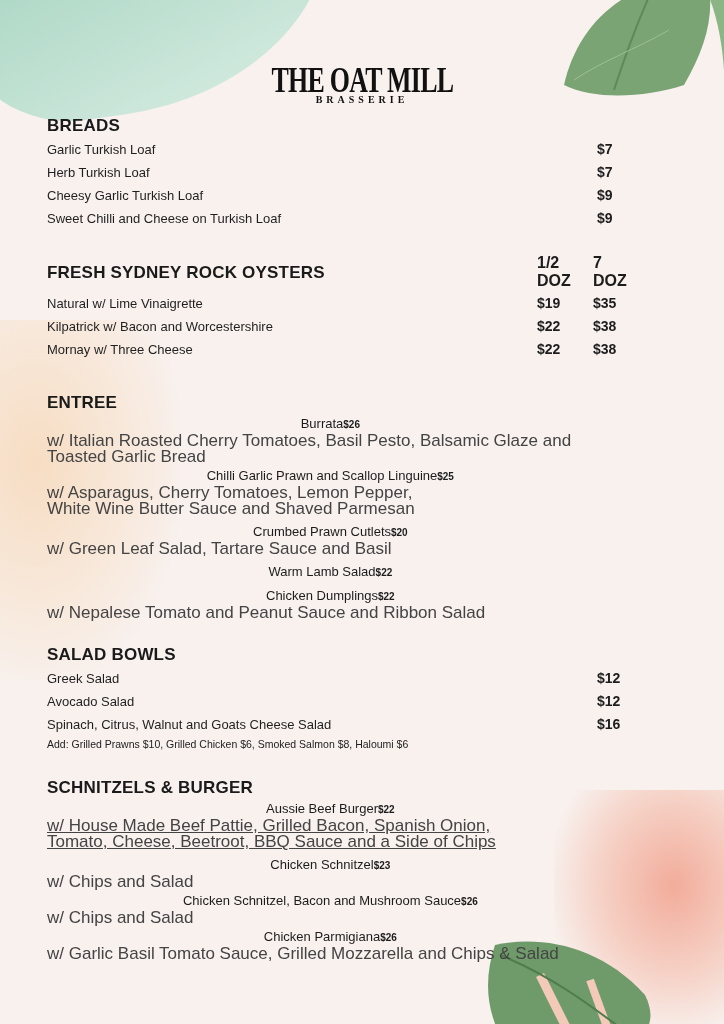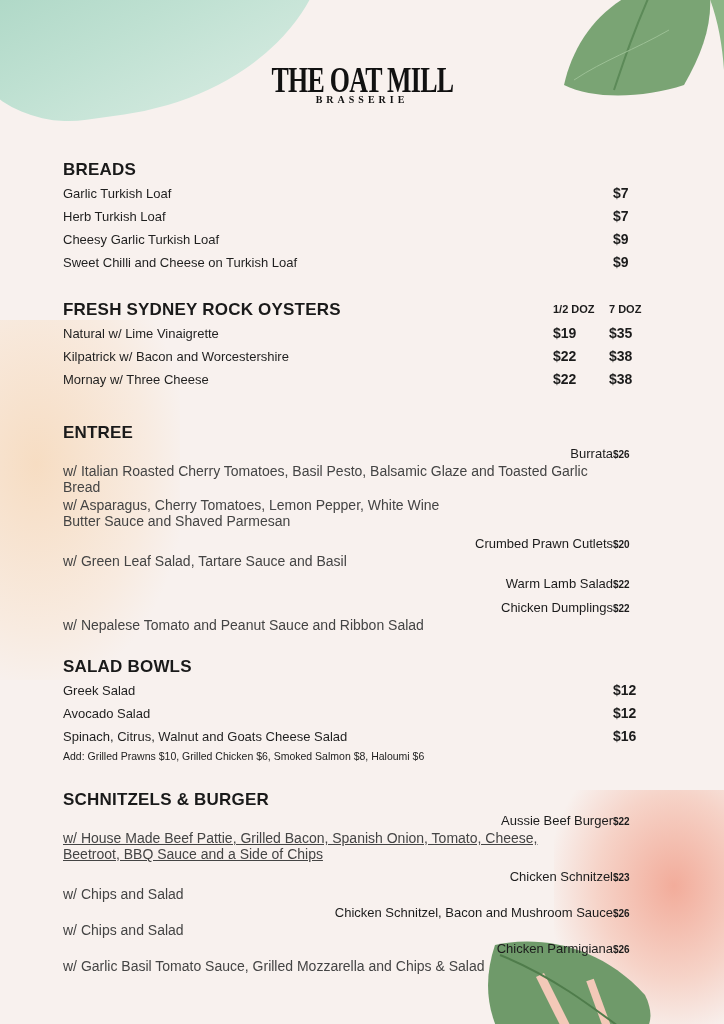--- a/index.html
+++ b/index.html
@@ -32,40 +32,40 @@
   .logo-main {
     font-family: "Liberation Serif", serif; font-weight: bold;
     font-size: 36px; letter-spacing: -1px; line-height: 32px;
     transform: scaleX(0.72); display: inline-block; color: #111;
   }
   .logo-sub {
     font-family: "Liberation Serif", serif; font-size: 10px; letter-spacing: 4px;
     margin-top: -2px; color: #111; font-weight: bold;
   }
 
-  .menu { position: absolute; left: 63px; top: 114px; width: 580px; margin-top: 44px; }
+  .menu { position: absolute; left: 47px; top: 114px; width: 580px; }
   .section { margin-bottom: 20px; }
   .sec-head { display: flex; justify-content: space-between; align-items: center; }
   .sec-title { font-weight: bold; font-size: 17px; letter-spacing: 0.2px; color: #1a1a1a; height: 24px; line-height: 24px; }
-  .col-heads { display: flex; font-weight: bold; font-size: 11px; gap: 0; margin-bottom: 2px; }
+  .col-heads { display: flex; font-weight: bold; font-size: 16px; gap: 0; margin-bottom: 2px; }
   .col-heads span { display: inline-block; }
   .col-heads .c1 { width: 56px; }
   .col-heads .c2 { width: 40px; }
 
   .row { display: flex; justify-content: space-between; align-items: baseline; font-size: 13px; line-height: 22px; }
   .row .name { color: #1f1f1f; }
   .row .price { font-weight: bold; font-size: 14px; width: 30px; text-align: left; }
   .row .prices { display: flex; font-weight: bold; font-size: 14px; }
   .row .prices .p1 { width: 56px; }
   .row .prices .p2 { width: 40px; }
 
   .item { margin-bottom: 6px; }
-  .item .top { display: flex; justify-content: flex-end; align-items: baseline; font-size: 13px; line-height: 17px; }
+  .item .top { display: flex; justify-content: center; align-items: baseline; font-size: 13px; line-height: 17px; }
   .item .price { font-weight: bold; font-size: 10px; width: 30px; }
-  .item .desc { font-size: 14px; line-height: 16px; color: #444; max-width: 550px; }
+  .item .desc { font-size: 17px; line-height: 16px; color: #444; max-width: 550px; }
 
   .addons { font-size: 10.5px; color: #222; margin-top: 2px; }
 </style>
 </head>
 <body>
 
 <div class="bg-layer bg-green"></div>
 <div class="bg-layer bg-peach-left"></div>
 <div class="bg-layer bg-pink-right"></div>
 
@@ -144,20 +144,24 @@
   <div class="section" style="margin-top:30px;">
     <div class="sec-title">ENTREE</div>
     <div class="item" style="margin-bottom:2px;">
       <div class="top">
           <span>Burrata</span>
           <span class="price">$26</span>
         </div>
       <div class="desc">w/ Italian Roasted Cherry Tomatoes, Basil Pesto, Balsamic Glaze and Toasted Garlic Bread</div>
     </div>
     <div class="item">
+      <div class="top">
+          <span>Chilli Garlic Prawn and Scallop Linguine</span>
+          <span class="price">$25</span>
+        </div>
       <div class="desc" style="max-width:400px;">w/ Asparagus, Cherry Tomatoes, Lemon Pepper, White Wine Butter Sauce and Shaved Parmesan</div>
     </div>
     <div class="item">
       <div class="top">
           <span>Crumbed Prawn Cutlets</span>
           <span class="price">$20</span>
         </div>
       <div class="desc">w/ Green Leaf Salad, Tartare Sauce and Basil</div>
     </div>
     <div class="item">

